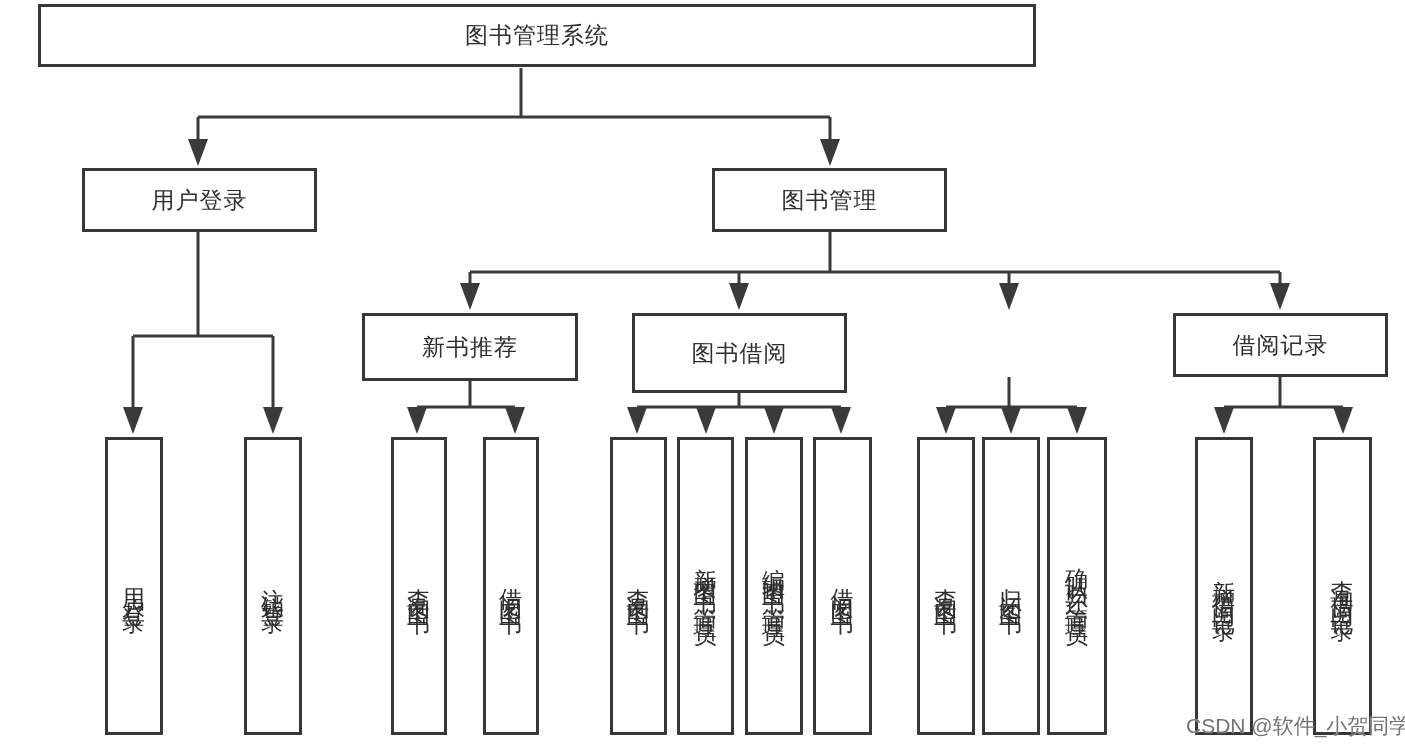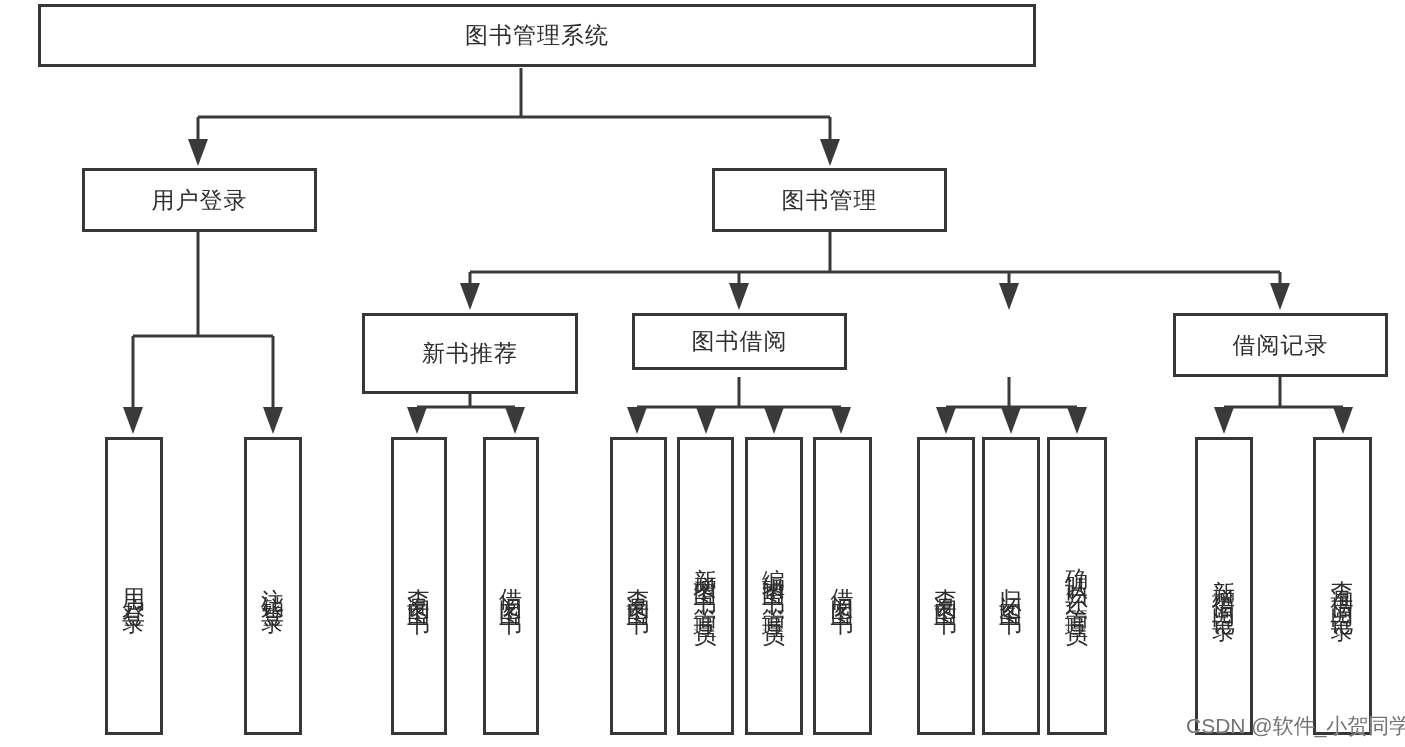--- a/index.html
+++ b/index.html
@@ -78,24 +78,24 @@
     <span>图书管理系统</span>
   </div>
 
   <div class="node" style="left:82px;top:168px;width:235px;height:64px;">
     <span>用户登录</span>
   </div>
   <div class="node" style="left:712px;top:168px;width:235px;height:64px;">
     <span>图书管理</span>
   </div>
 
-  <div class="node" style="left:362px;top:313px;width:216px;height:81px;">
+  <div class="node" style="left:362px;top:313px;width:216px;height:68px;">
     <span>新书推荐</span>
   </div>
-  <div class="node" style="left:632px;top:313px;width:215px;height:57px;">
+  <div class="node" style="left:632px;top:313px;width:215px;height:80px;">
     <span>图书借阅</span>
   </div>
   <div class="node" style="left:1173px;top:313px;width:215px;height:64px;">
     <span>借阅记录</span>
   </div>
 
   <div class="leaf" style="left:105px;top:437px;width:58px;height:298px;">
     <span class="vtext">用户登录</span>
   </div>
   <div class="leaf" style="left:244px;top:437px;width:58px;height:298px;">

